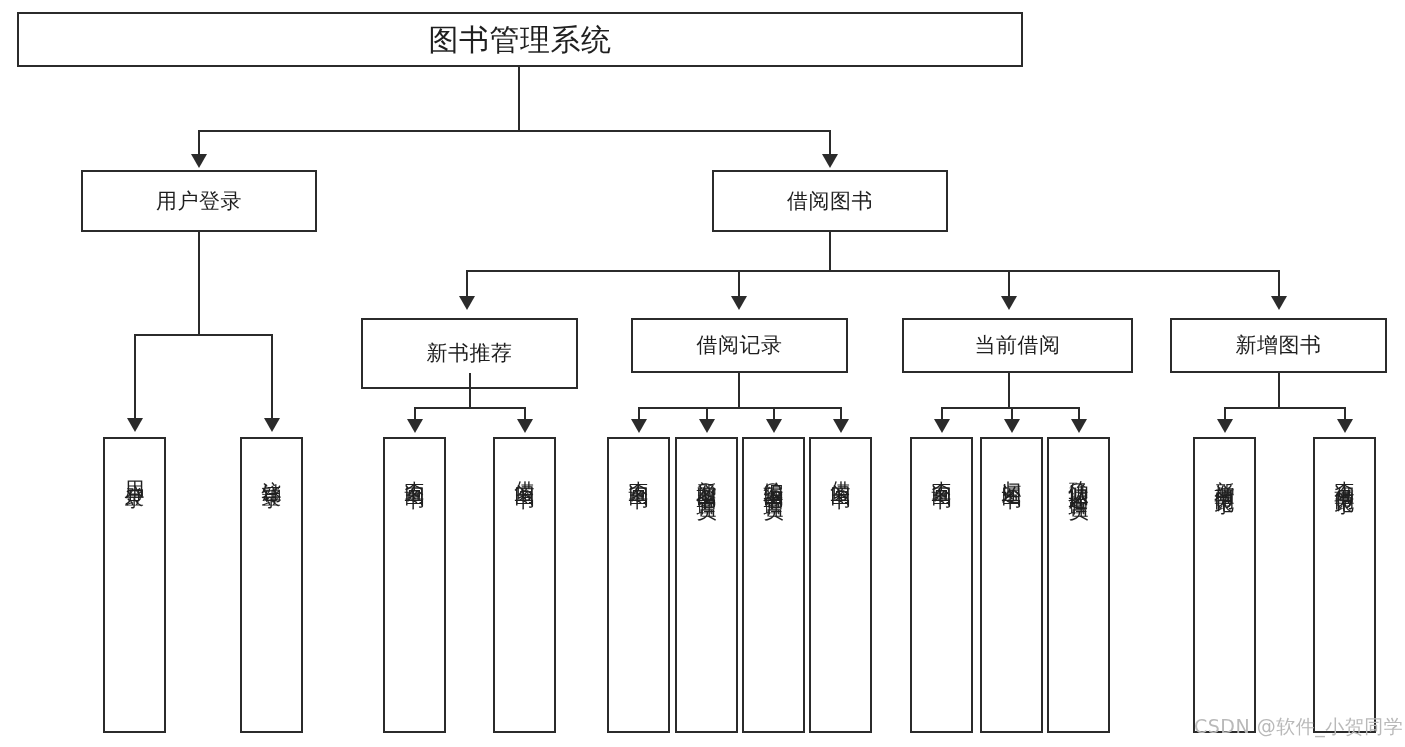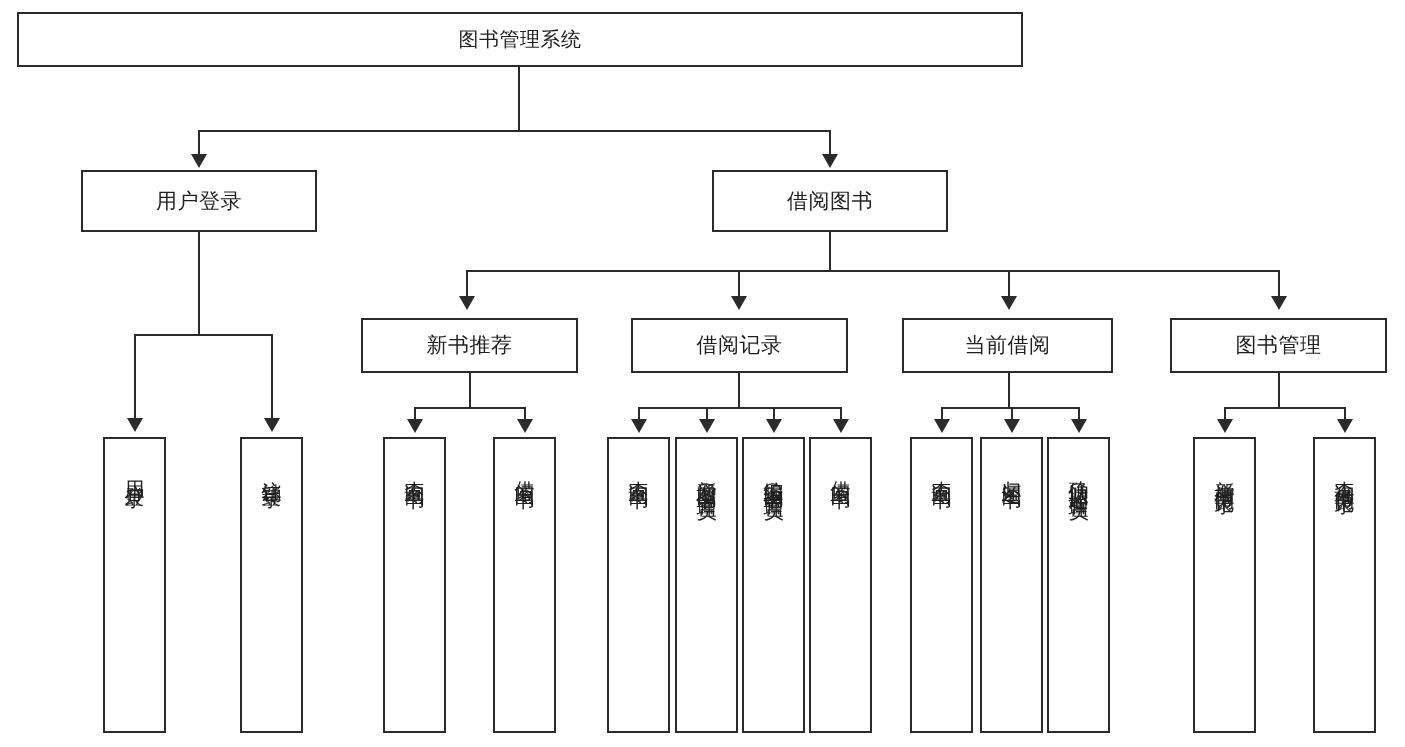--- a/index.html
+++ b/index.html
@@ -28,21 +28,21 @@
     color:#1f1f1f;
     letter-spacing:0.5px;
   }
   .node .lbl{
     display:block;
     line-height:1.18;
     white-space:pre-line;
   }
   
   .node.h{ font-size:21px; }
-  .node.root{ font-size:20px; }
+  .node.root{ font-size:30px; }
   
   .node.v{
     font-size:20px;
     align-items:flex-start;
     padding-top:26px;
   }
   .node.v .lbl{
     writing-mode:vertical-rl;
     text-orientation:upright;
     line-height:1.05;
@@ -108,31 +108,31 @@
   <div class="ln hz" style="left:466px;top:270px;width:814px;"></div>
   <div class="ln vt" style="left:466px;top:270px;height:28px;"></div>
   <div class="arw" style="left:459px;top:296px;"></div>
   <div class="ln vt" style="left:738px;top:270px;height:28px;"></div>
   <div class="arw" style="left:731px;top:296px;"></div>
   <div class="ln vt" style="left:1008px;top:270px;height:28px;"></div>
   <div class="arw" style="left:1001px;top:296px;"></div>
   <div class="ln vt" style="left:1278px;top:270px;height:28px;"></div>
   <div class="arw" style="left:1271px;top:296px;"></div>
 
-  <div class="node h" style="left:361px;top:318px;width:217px;height:55px;text-align:center;">
+  <div class="node h" style="left:361px;top:318px;width:217px;height:71px;text-align:center;">
     <span class="lbl">新书推荐</span>
   </div>
   <div class="node h" style="left:631px;top:318px;width:217px;height:55px;">
     <span class="lbl">借阅记录</span>
   </div>
-  <div class="node h" style="left:902px;top:318px;width:211px;height:55px;">
+  <div class="node h" style="left:902px;top:318px;width:231px;height:55px;">
     <span class="lbl">当前借阅</span>
   </div>
   <div class="node h" style="left:1170px;top:318px;width:217px;height:55px;">
-    <span class="lbl">图书管理</span>
+    <span class="lbl">新增图书</span>
   </div>
 
   <div class="ln vt" style="left:469px;top:373px;height:36px;"></div>
   <div class="ln hz" style="left:414px;top:407px;width:112px;"></div>
   <div class="ln vt" style="left:414px;top:407px;height:14px;"></div>
   <div class="arw" style="left:407px;top:419px;"></div>
   <div class="ln vt" style="left:524px;top:407px;height:14px;"></div>
   <div class="arw" style="left:517px;top:419px;"></div>
 
   <div class="ln vt" style="left:738px;top:373px;height:36px;"></div>
@@ -199,14 +199,15 @@
     <span class="lbl">确认归还（管理员）</span>
   </div>
 
   <div class="node v" style="left:1193px;top:437px;width:63px;height:296px;">
     <span class="lbl">新增借阅记录</span>
   </div>
   <div class="node v" style="left:1313px;top:437px;width:63px;height:296px;">
     <span class="lbl">查询借阅记录</span>
   </div>
 
+  <div id="watermark" style="left:1194px;top:714px;">CSDN @软件_小贺同学</div>
 
 </div>
 
 </body></html>

